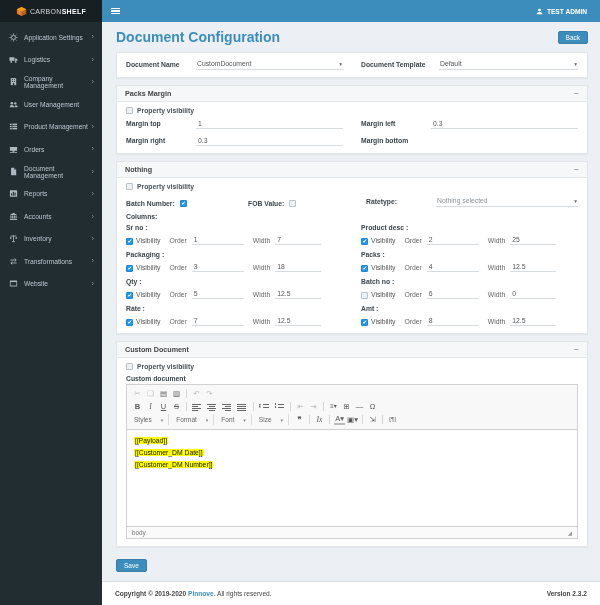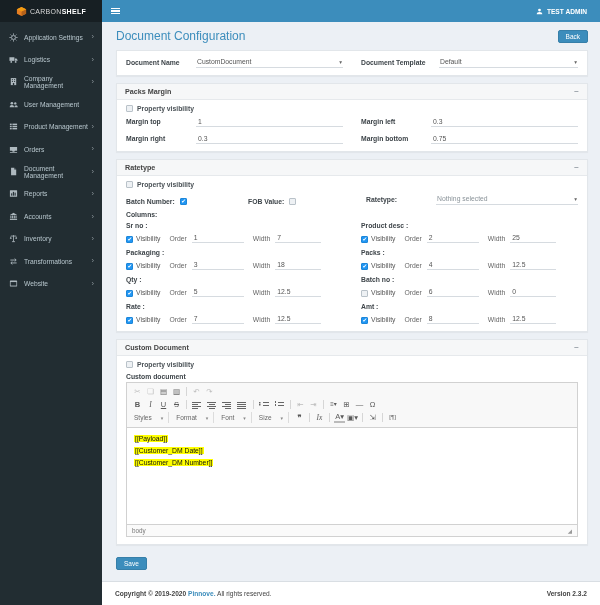--- a/index.html
+++ b/index.html
@@ -30,21 +30,21 @@
   .sidebar { width:102px; background:#222d32; flex-shrink:0; padding-top:4px; }
   .s-item { display:flex; align-items:center; height:22.4px; padding:0 8px;
     color:#b8c7ce; font-size:6.7px; cursor:pointer; }
   .s-item .icon { width:11px; display:flex; justify-content:center; flex-shrink:0; }
   .s-item .lbl { flex:1; margin-left:5px; }
   .s-item .chev { color:#8d979c; font-size:7.5px; line-height:1; }
   .content-col { flex:1; display:flex; flex-direction:column; min-width:0; }
   .content { flex:1; padding:4px 12px 0 14px; overflow:hidden; }
   
   .page-head { display:flex; justify-content:space-between; align-items:center; margin:3px 0 7px; }
-  .page-title { color:#3c8dbc; font-size:12px; font-weight:400; }
+  .page-title { color:#3c8dbc; font-size:14px; font-weight:700; }
   .btn { background:#3c8dbc; color:#fff; border:1px solid #367fa9; border-radius:2px;
     font-size:6.5px; padding:2px 7px; cursor:pointer; font-family:inherit; }
   
   .panel { background:#fff; border:1px solid #e2e6ea; box-shadow:0 1px 1px rgba(0,0,0,.04);
     margin-bottom:7px; }
   .p-head { display:flex; justify-content:space-between; align-items:center;
     background:#f6f7f8; border-bottom:1px solid #e6e9ec; padding:3px 8px;
     font-size:7.2px; font-weight:700; color:#444; cursor:pointer; }
   .minus { color:#99a1a7; font-weight:700; font-size:8px; line-height:1; }
   .p-body { padding:5px 9px 7px; }
@@ -382,30 +382,29 @@
                 <input class="txt" type="text" value="0.3" style="">
               </div>
 
               <div class="fld">
                 <span class="flabel">Margin right</span>
                 <input class="txt" type="text" value="0.3" style="">
               </div>
 
               <div class="fld">
                 <span class="flabel">Margin bottom</span>
-                <input class="txt" type="text" value="0.75" style="">
               </div>
 
           </div>
         </div>
       </div>
 
       <div class="panel">
         <div class="p-head">
-          <span>Ratetype</span>
+          <span>Nothing</span>
           <span class="minus">−</span>
         </div>
         <div class="p-body">
           <div class="pv">
             <span class="cb"></span>
             <span>Property visibility</span>
           </div>
           <div class="psets">
             <div class="pset-l">
               <span class="blabel">Batch Number:</span>

